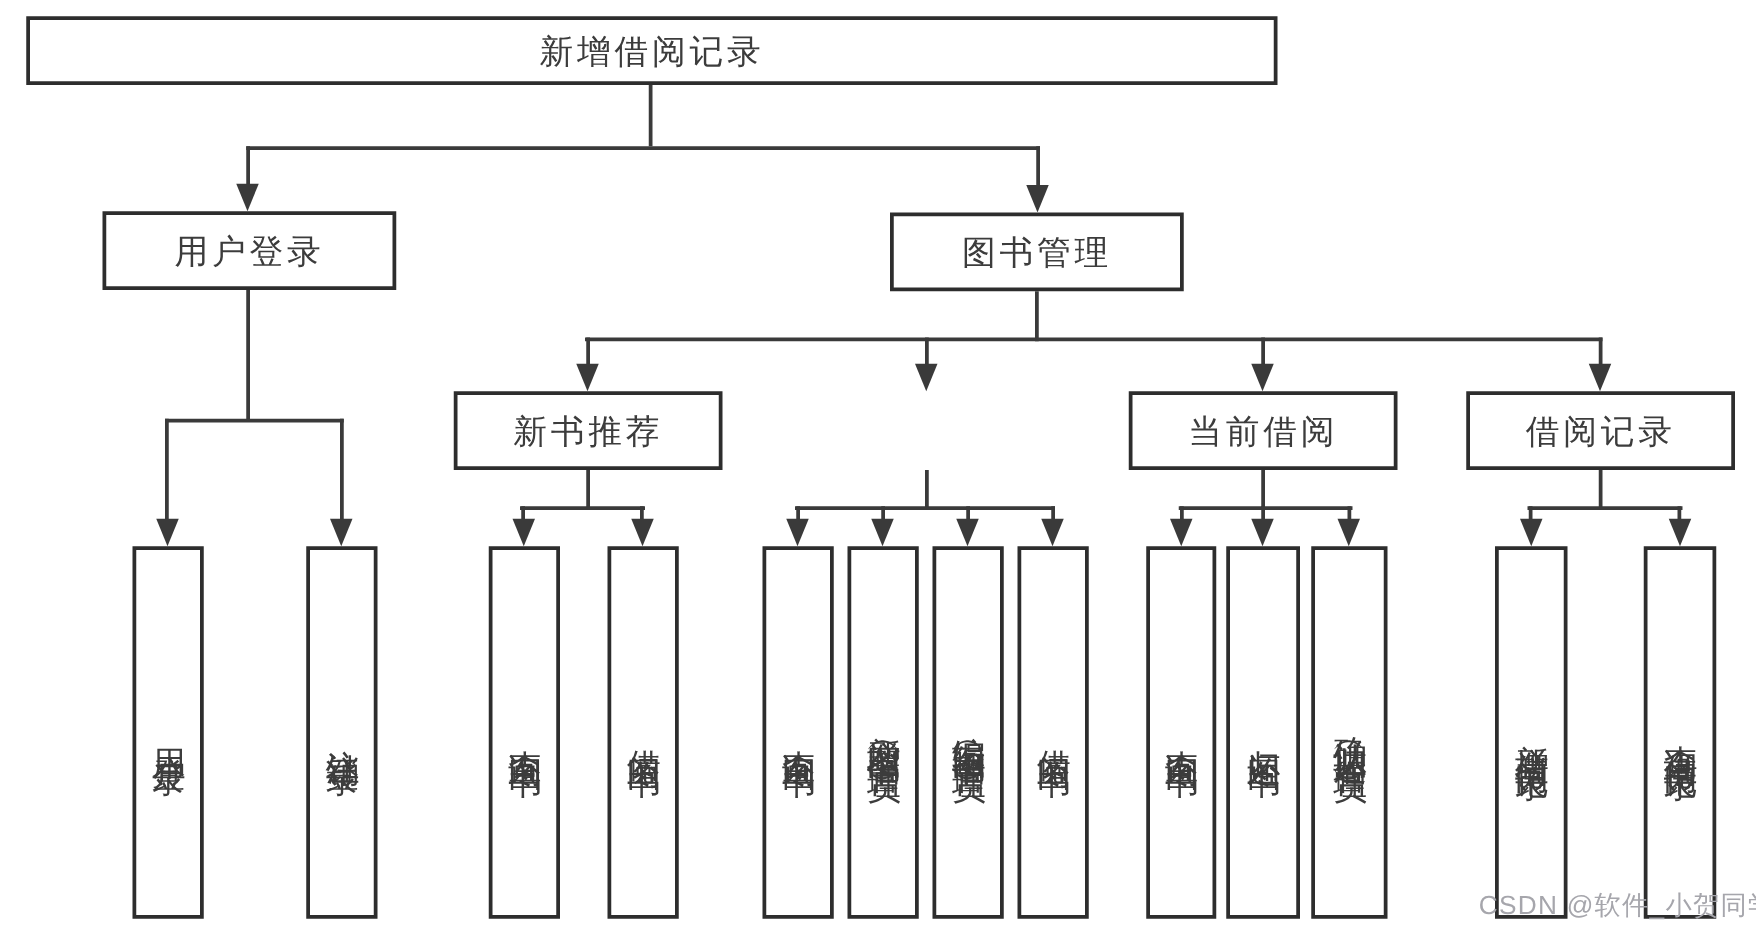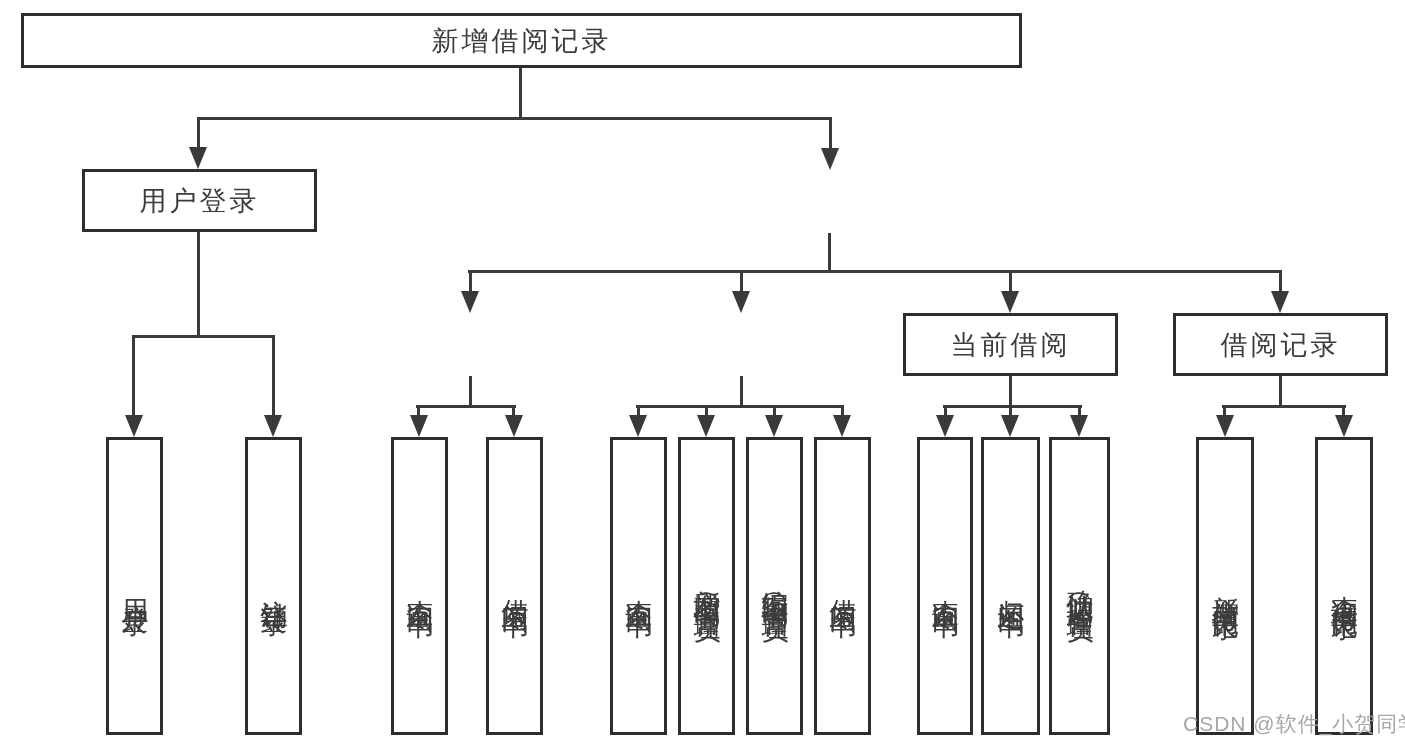--- a/index.html
+++ b/index.html
@@ -50,39 +50,41 @@
   <div class="box" style="left:21px;top:13px;width:1001px;height:55px">新增借阅记录</div>
 
   <div class="vline" style="left:519px;top:68px;height:49px"></div>
   <div class="hline" style="left:197px;top:117px;width:635px"></div>
   <div class="vline" style="left:197px;top:117px;height:32px"></div>
   <div class="vline" style="left:829px;top:117px;height:33px"></div>
   <div class="arrow" style="left:189px;top:147px"></div>
   <div class="arrow" style="left:821px;top:148px"></div>
 
   <div class="box" style="left:82px;top:169px;width:235px;height:63px">用户登录</div>
+  <div class="box" style="left:712px;top:170px;width:235px;height:63px">图书管理</div>
 
   <div class="vline" style="left:197px;top:232px;height:105px"></div>
   <div class="hline" style="left:132px;top:335px;width:143px"></div>
   <div class="vline" style="left:132px;top:335px;height:81px"></div>
   <div class="vline" style="left:272px;top:335px;height:81px"></div>
   <div class="arrow" style="left:125px;top:415px"></div>
   <div class="arrow" style="left:264px;top:415px"></div>
 
   <div class="vline" style="left:828px;top:233px;height:40px"></div>
   <div class="hline" style="left:468px;top:270px;width:814px"></div>
   <div class="vline" style="left:469px;top:270px;height:24px"></div>
   <div class="vline" style="left:740px;top:270px;height:24px"></div>
   <div class="vline" style="left:1009px;top:270px;height:24px"></div>
   <div class="vline" style="left:1279px;top:270px;height:24px"></div>
   <div class="arrow" style="left:461px;top:291px"></div>
   <div class="arrow" style="left:732px;top:291px"></div>
   <div class="arrow" style="left:1001px;top:291px"></div>
   <div class="arrow" style="left:1271px;top:291px"></div>
 
+  <div class="box" style="left:363px;top:313px;width:215px;height:63px">新书推荐</div>
   <div class="box" style="left:903px;top:313px;width:215px;height:63px">当前借阅</div>
   <div class="box" style="left:1173px;top:313px;width:215px;height:63px">借阅记录</div>
 
   <div class="vline" style="left:469px;top:376px;height:32px"></div>
   <div class="hline" style="left:416px;top:405px;width:100px"></div>
   <div class="vline" style="left:417px;top:405px;height:12px"></div>
   <div class="vline" style="left:512px;top:405px;height:12px"></div>
   <div class="arrow" style="left:410px;top:415px"></div>
   <div class="arrow" style="left:505px;top:415px"></div>
 

